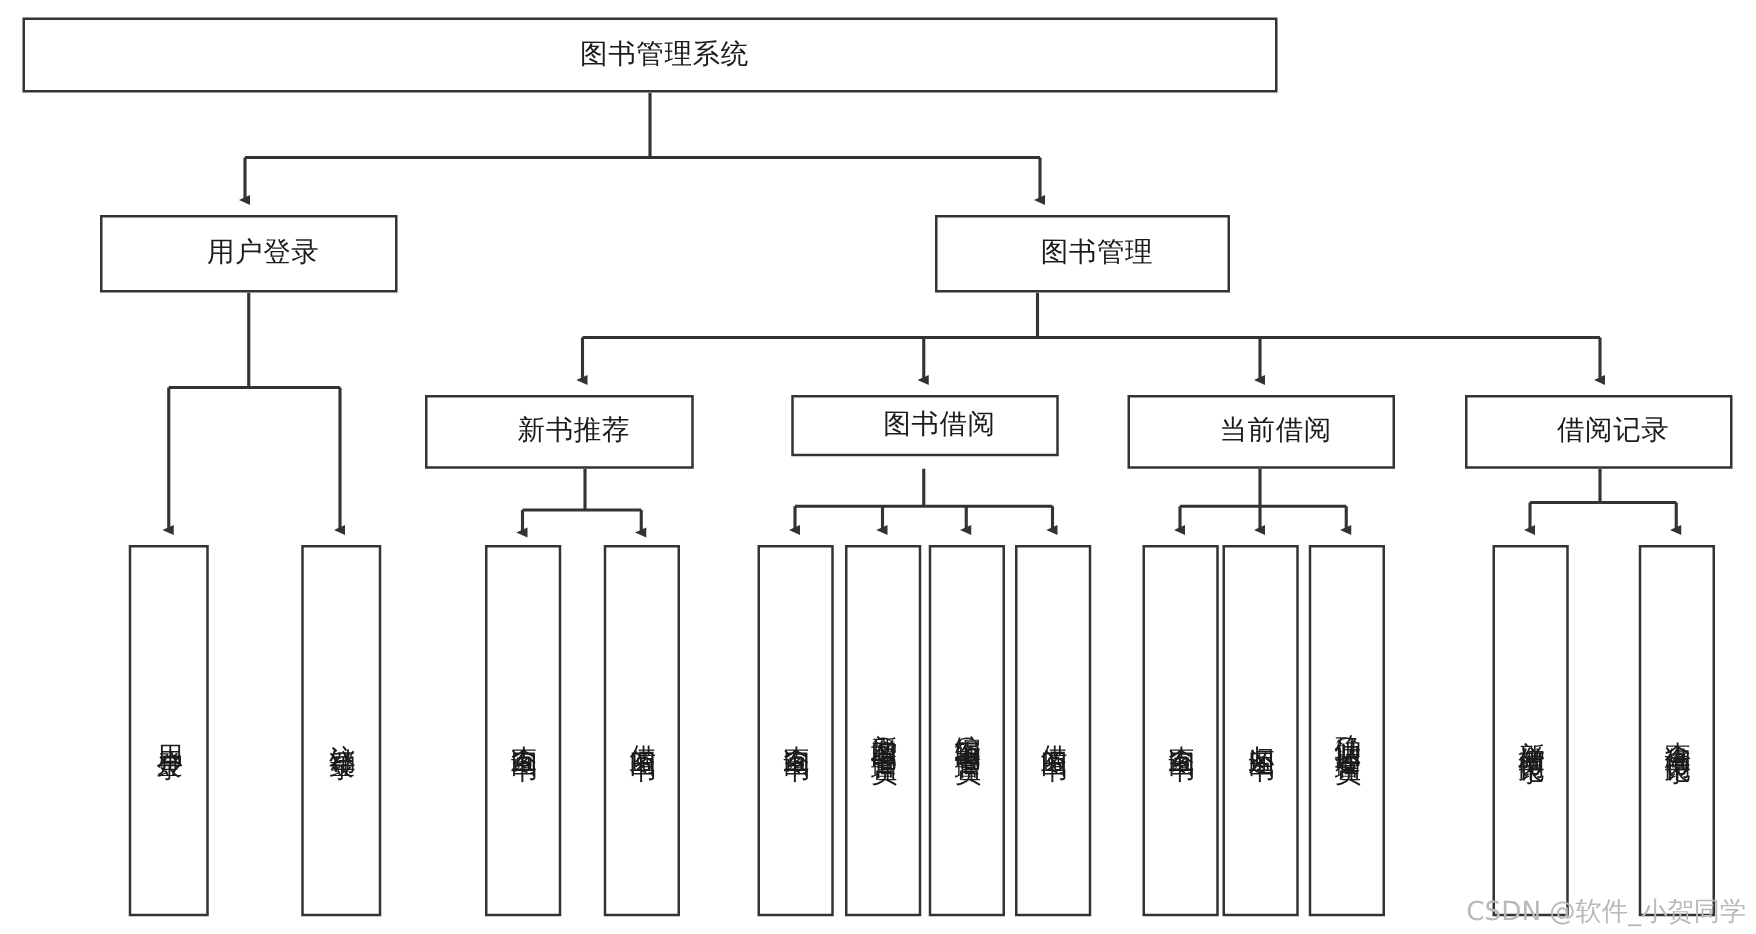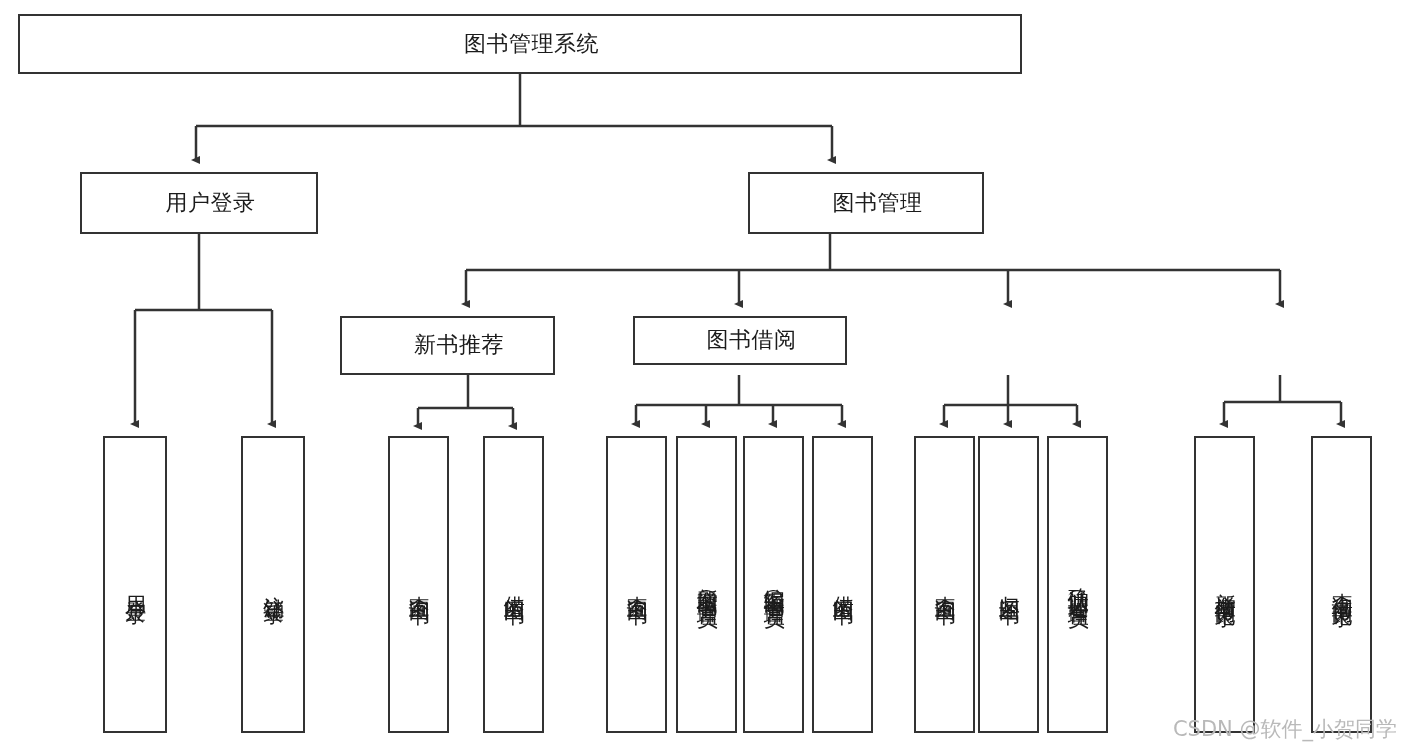--- a/index.html
+++ b/index.html
@@ -140,20 +140,26 @@
   <div class="node h-node" style="left:716px; top:172px; width:236px; height:62px;margin-left:32px;">
     <span>图书管理</span>
   </div>
 
   <div class="node h-node" style="left:340px; top:316px; width:215px; height:59px;">
     <span>新书推荐</span>
   </div>
   <div class="node h-node" style="left:633px; top:316px; width:214px; height:49px;">
     <span>图书借阅</span>
   </div>
+  <div class="node h-node" style="left:902px; top:316px; width:214px; height:59px;">
+    <span>当前借阅</span>
+  </div>
+  <div class="node h-node" style="left:1172px; top:316px; width:214px; height:59px;">
+    <span>借阅记录</span>
+  </div>
 
   <div class="node v-node" style="left:103px; top:436px; width:64px; height:297px;">
     <span class="vlabel">用户登录</span>
   </div>
   <div class="node v-node" style="left:241px; top:436px; width:64px; height:297px;">
     <span class="vlabel">注销登录</span>
   </div>
 
   <div class="node v-node" style="left:388px; top:436px; width:61px; height:297px;">
     <span class="vlabel">查询图书</span>

